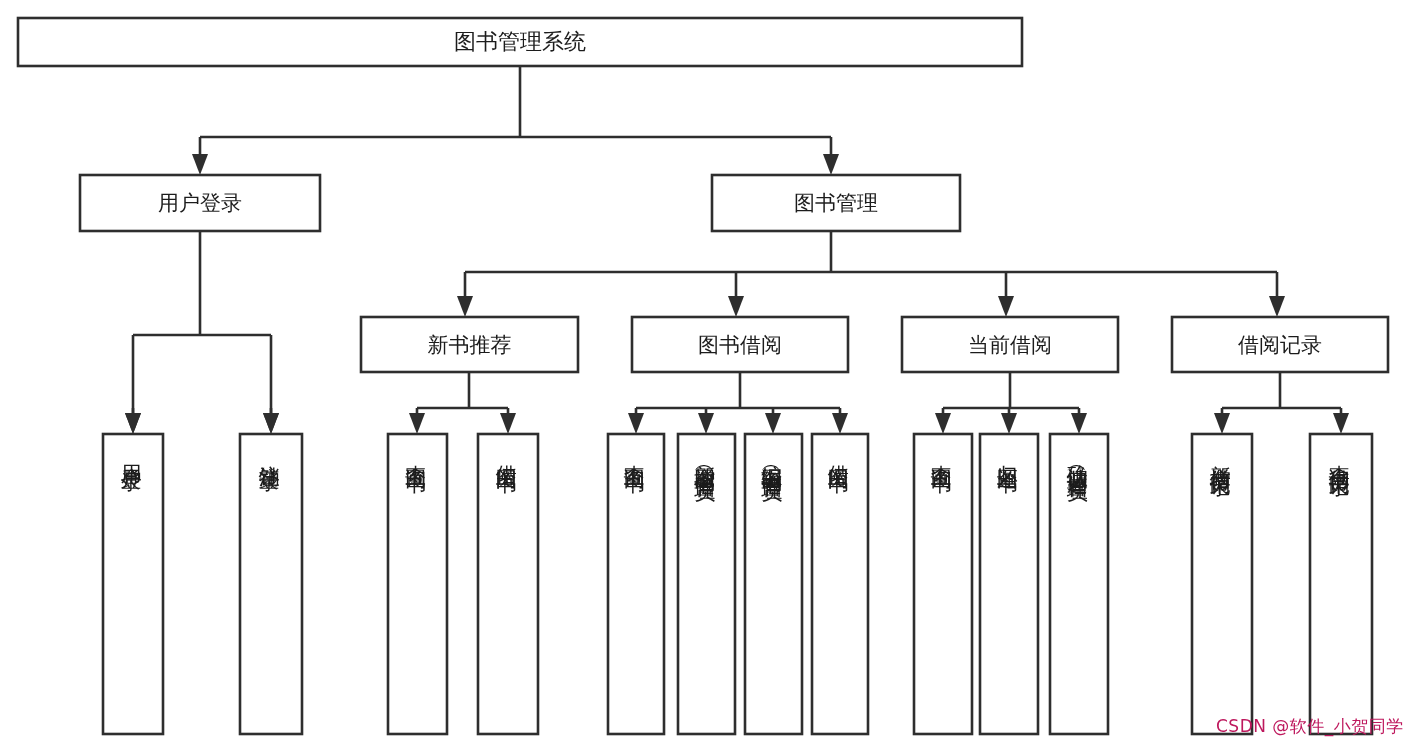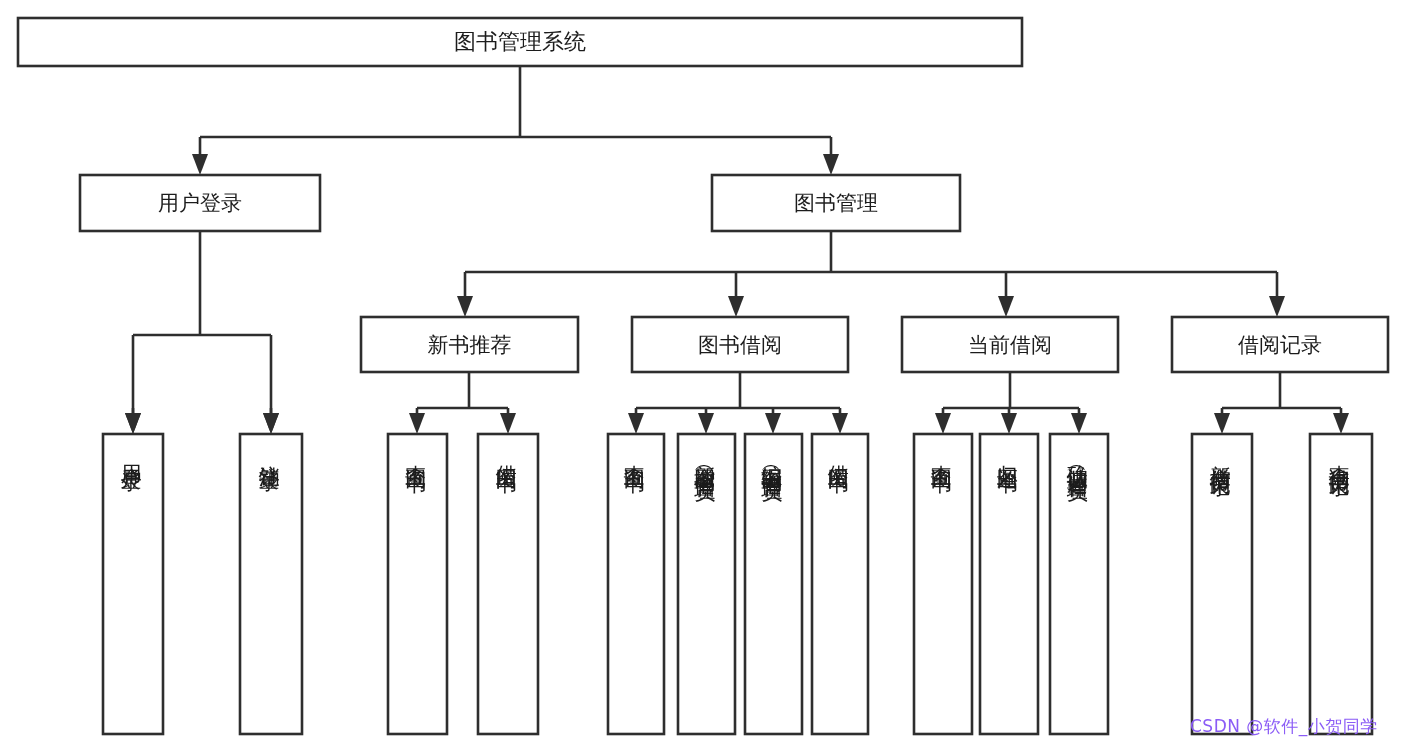--- a/index.html
+++ b/index.html
@@ -165,14 +165,14 @@
       <div class="leaf-label" style="left: 623px; top: 448px; height: 276px;">查询图书</div>
       <div class="leaf-label" style="left: 693.5px; top: 448px; height: 276px;">新增图书（管理员）</div>
       <div class="leaf-label" style="left: 760.5px; top: 448px; height: 276px;">编辑图书（管理员）</div>
       <div class="leaf-label" style="left: 827px; top: 448px; height: 276px;">借阅图书</div>
       <div class="leaf-label" style="left: 930px; top: 448px; height: 276px;">查询图书</div>
       <div class="leaf-label" style="left: 996px; top: 448px; height: 276px;">归还图书</div>
       <div class="leaf-label" style="left: 1066px; top: 448px; height: 276px;">确认归还（管理员）</div>
       <div class="leaf-label" style="left: 1209px; top: 448px; height: 276px;">新增借阅记录</div>
       <div class="leaf-label" style="left: 1328px; top: 448px; height: 276px;">查询借阅记录</div>
     </div>
-  <div class="watermark" style="left: 1190px; top: 715px; color: #8b5cf6;">CSDN @软件_小贺同学</div>
+  <div class="watermark" style="left: 1190px; top: 715px; color: #be185d; padding-left: 26px;">CSDN @软件_小贺同学</div>
 </div>
 
 </body></html>

